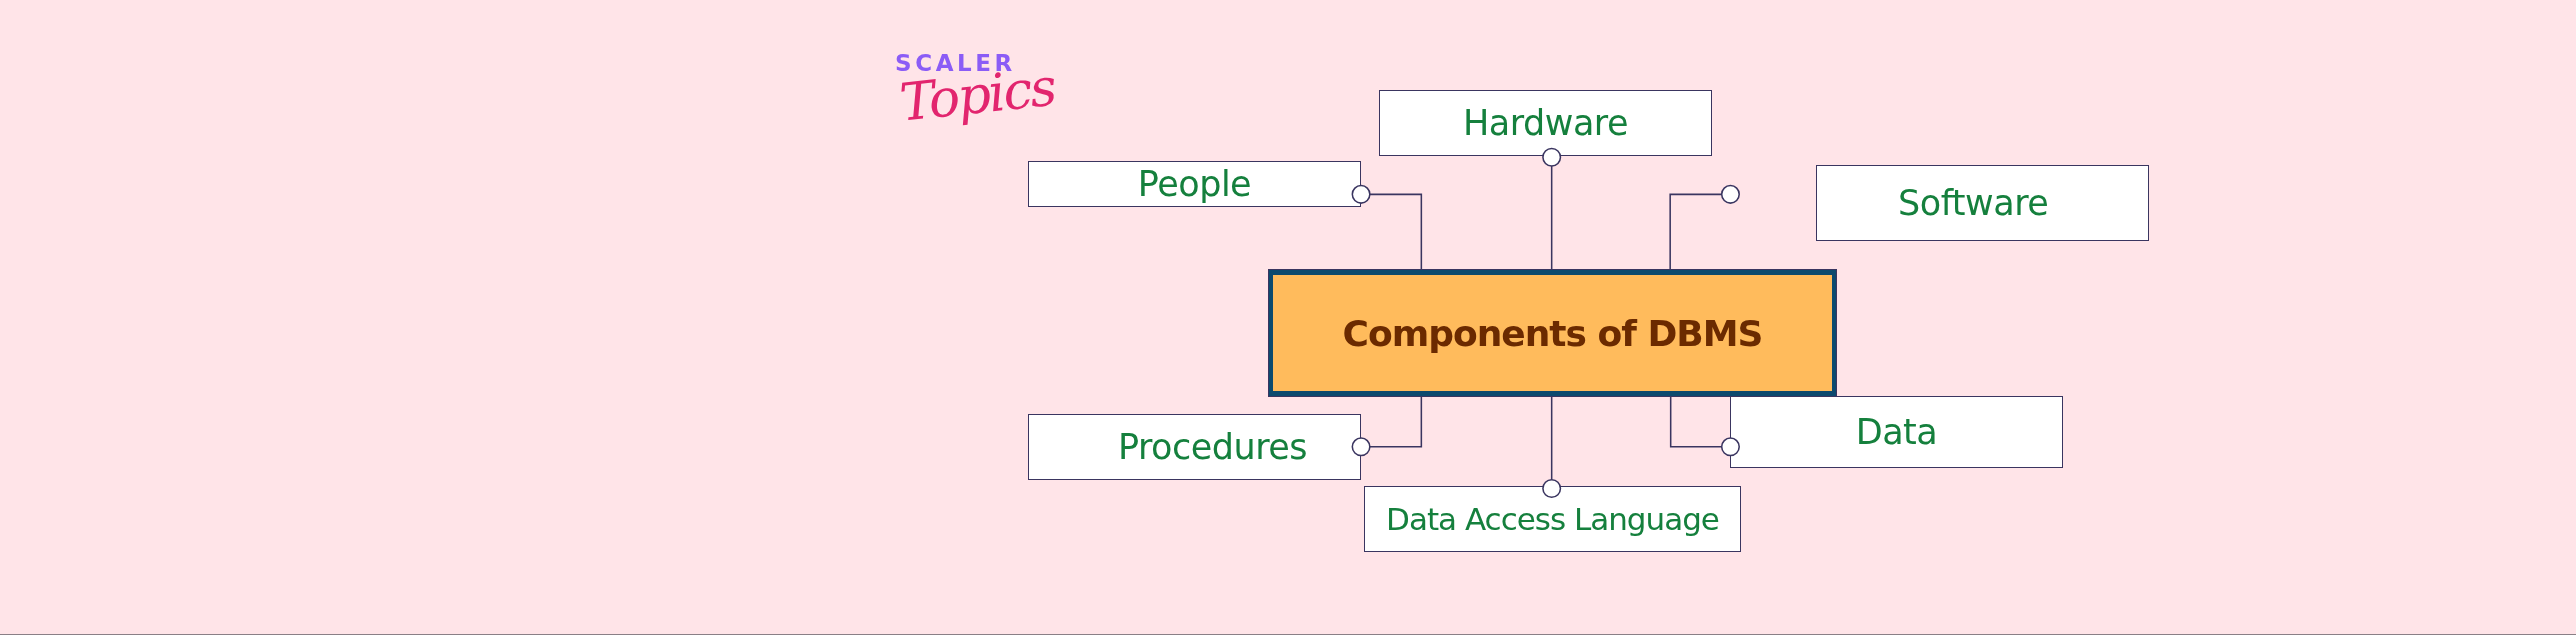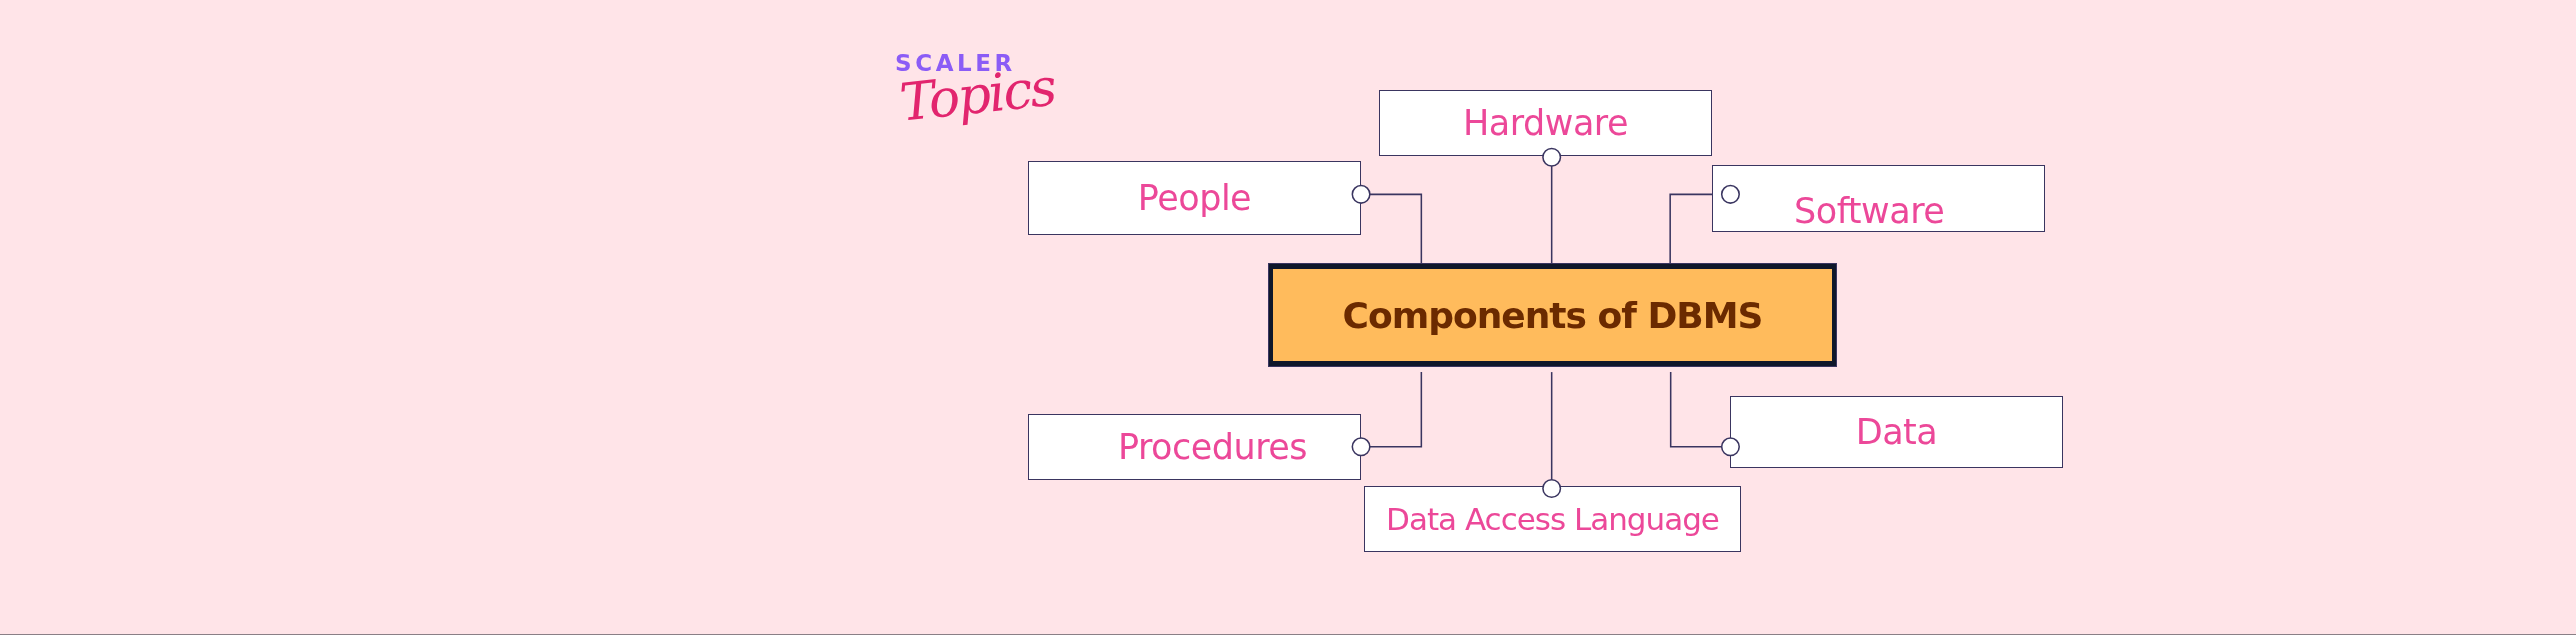--- a/index.html
+++ b/index.html
@@ -17,26 +17,26 @@
   }
   .logo-bottom {
     position:absolute; left:2.1px; top:23px;
     font-family:"DejaVu Serif", serif; font-style:italic; font-size:52px;
     color:#e2256e; letter-spacing:-2.1px; transform:rotate(-6deg); transform-origin:left top;
   }
   svg.wires { position:absolute; left:0; top:0; }
   .box {
     position:absolute; background:#ffffff; border:1.5px solid #3a3560; box-sizing:border-box;
     display:flex; align-items:center; justify-content:center;
-    color:#ec4899; font-size:35px; font-family:"DejaVu Sans", sans-serif;
+    color:#15803d; font-size:35px; font-family:"DejaVu Sans", sans-serif;
     letter-spacing:-0.5px;
   }
   .center-outer {
-    position:absolute; left:1268px; top:263px; width:569px; height:104px;
-    background:#0f172a; border:1.5px solid #3a3560; box-sizing:border-box;
+    position:absolute; left:1268px; top:269px; width:569px; height:128px;
+    background:#0c4a6e; border:1.5px solid #3a3560; box-sizing:border-box;
   }
   .center-inner {
     position:absolute; left:3.6px; top:4.6px; right:3.6px; bottom:4.6px;
     background:#ffbb5c; display:flex; align-items:center; justify-content:center;
   }
   .center-title {
     font-family:"DejaVu Sans", sans-serif; font-weight:bold; font-size:36px;
     color:#6b2a00; letter-spacing:-1px;
   }
 </style>
@@ -62,25 +62,25 @@
     <polyline points="3342,867 3243,867 3243,722"></polyline>
 
     <line x1="3012" y1="722" x2="3012" y2="931"></line>
   </g>
 </svg>
 
 <div class="box" style="left:1379px; top:90px; width:333px; height:66px;">
   <span>Hardware</span>
 </div>
 
-<div class="box" style="left:1028px; top:161px; width:333px; height:74px;">
+<div class="box" style="left:1028px; top:161px; width:333px; height:46px;">
   <span>People</span>
 </div>
 
-<div class="box" style="left:1712px; top:165px; width:333px; height:67px; padding-left:0; justify-content:flex-start;align-items:flex-end;">
+<div class="box" style="left:1816px; top:165px; width:333px; height:76px; padding-left:0; justify-content:flex-start;">
   <span style="margin-left:81px;">Software</span>
 </div>
 
 <div class="box" style="left:1028px; top:414px; width:333px; height:66px;padding-left:36px;">
   <span>Procedures</span>
 </div>
 
 <div class="box" style="left:1730px; top:396px; width:333px; height:72px;">
   <span>Data</span>
 </div>

